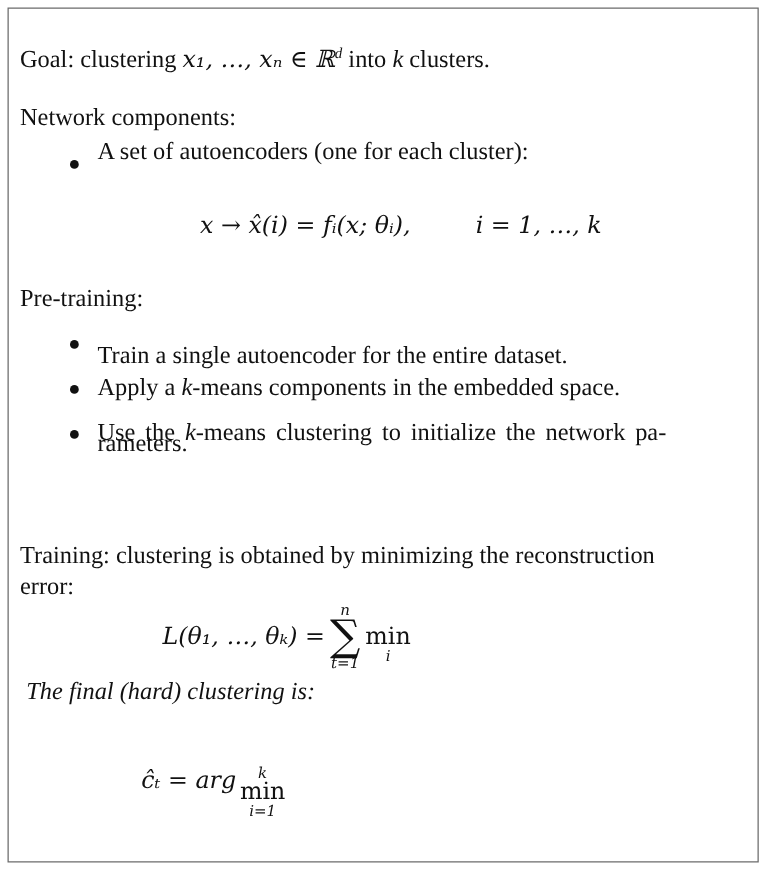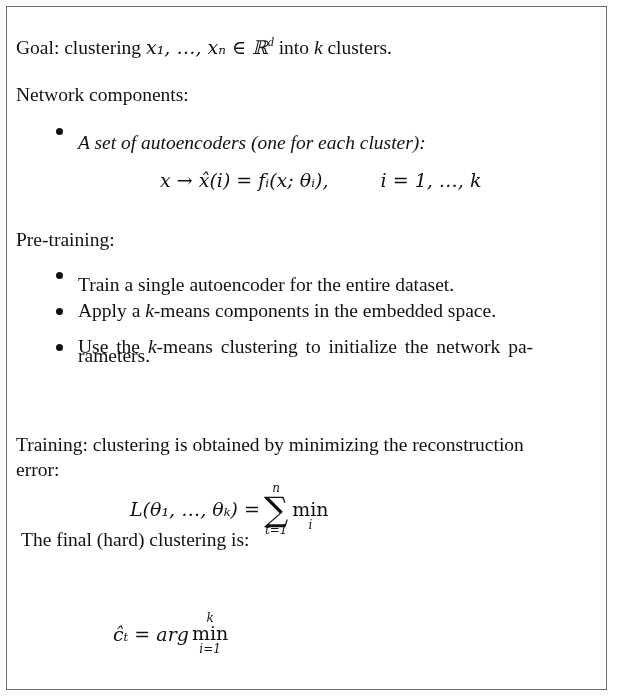--- a/index.html
+++ b/index.html
@@ -21,21 +21,21 @@
 
 <div class="box"></div>
 
 <div class="line" style="left:16px; top:30px;">
   <span>Goal: clustering </span><span class="math it">x₁, …, xₙ ∈ ℝ</span><sup class="it">d</sup><span> into </span><span class="it">k</span><span> clusters.</span>
 </div>
 
 <div class="line" style="left:16px; top:83px;">Network components:</div>
 
 <div class="bullet" style="left:56px; top:128px;"></div>
-<div class="line" style="left:78px; top:131px;font-style:italic;">A set of autoencoders (one for each cluster):</div>
+<div class="line" style="left:78px; top:110px;">A set of autoencoders (one for each cluster):</div>
 
 <div class="line math it" style="left:160px; top:168px;">
   <span>x → x̂(i) = fᵢ(x; θᵢ),</span>
   <span style="display:inline-block; width:40px;"></span>
   <span>i = 1, …, k</span>
 </div>
 
 <div class="line" style="left:16px; top:228px;">Pre-training:</div>
 
 <div class="bullet" style="left:56px; top:272px;"></div>
@@ -61,23 +61,23 @@
     <span class="top">n</span>
     <span class="sigma">∑</span>
     <span class="bot">t=1</span>
   </span>
   <span class="stack" style="margin-right:4px; margin-top:12px;">
     <span>min</span>
     <span class="bot">i</span>
   </span>
 </div>
 
-<div class="line" style="left:21px; top:528px;">The final (hard) clustering is:</div>
+<div class="line" style="left:21px; top:542px;font-style:italic;">The final (hard) clustering is:</div>
 
-<div class="line math" style="left:113px; top:612px; display:flex; align-items:center;">
+<div class="line math" style="left:113px; top:612px; display:flex; align-items:flex-start;">
   <span class="it">ĉₜ = arg</span>
   <span class="stack" style="margin:0 3px;">
     <span class="top">k</span>
     <span>min</span>
     <span class="bot">i=1</span>
   </span>
   <span style="display:inline-block; width:28px;"></span>
 </div>
 
 </body></html>

